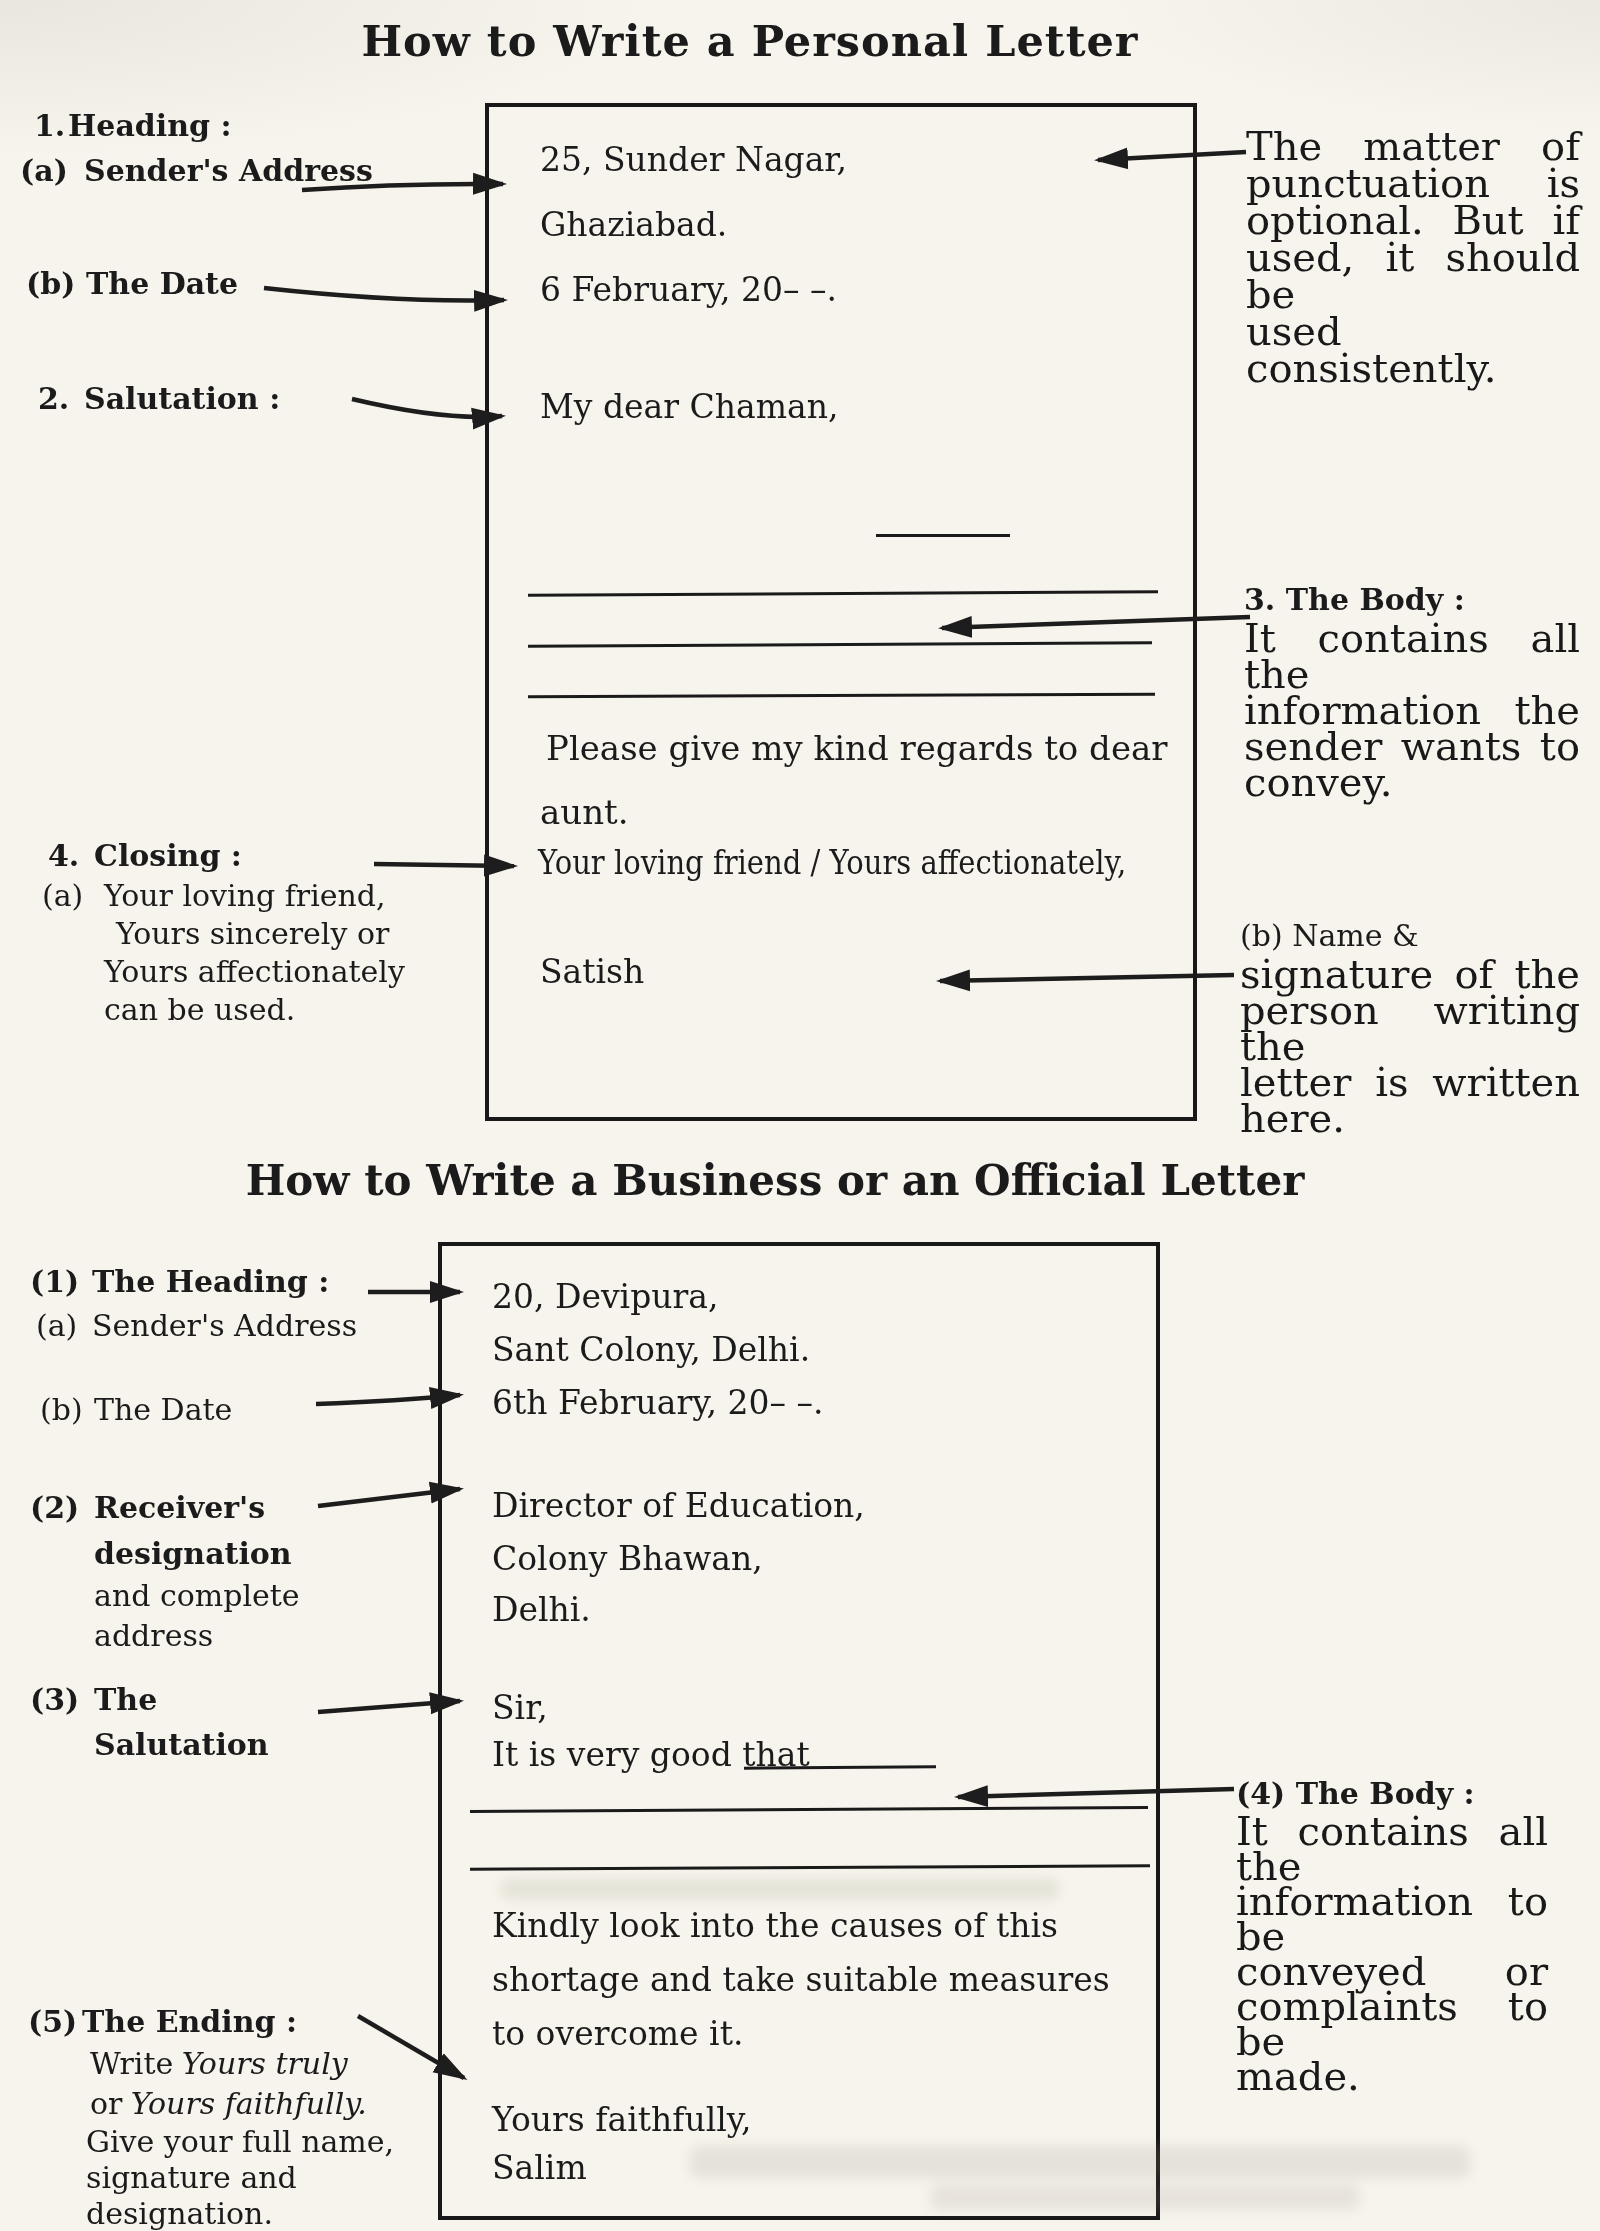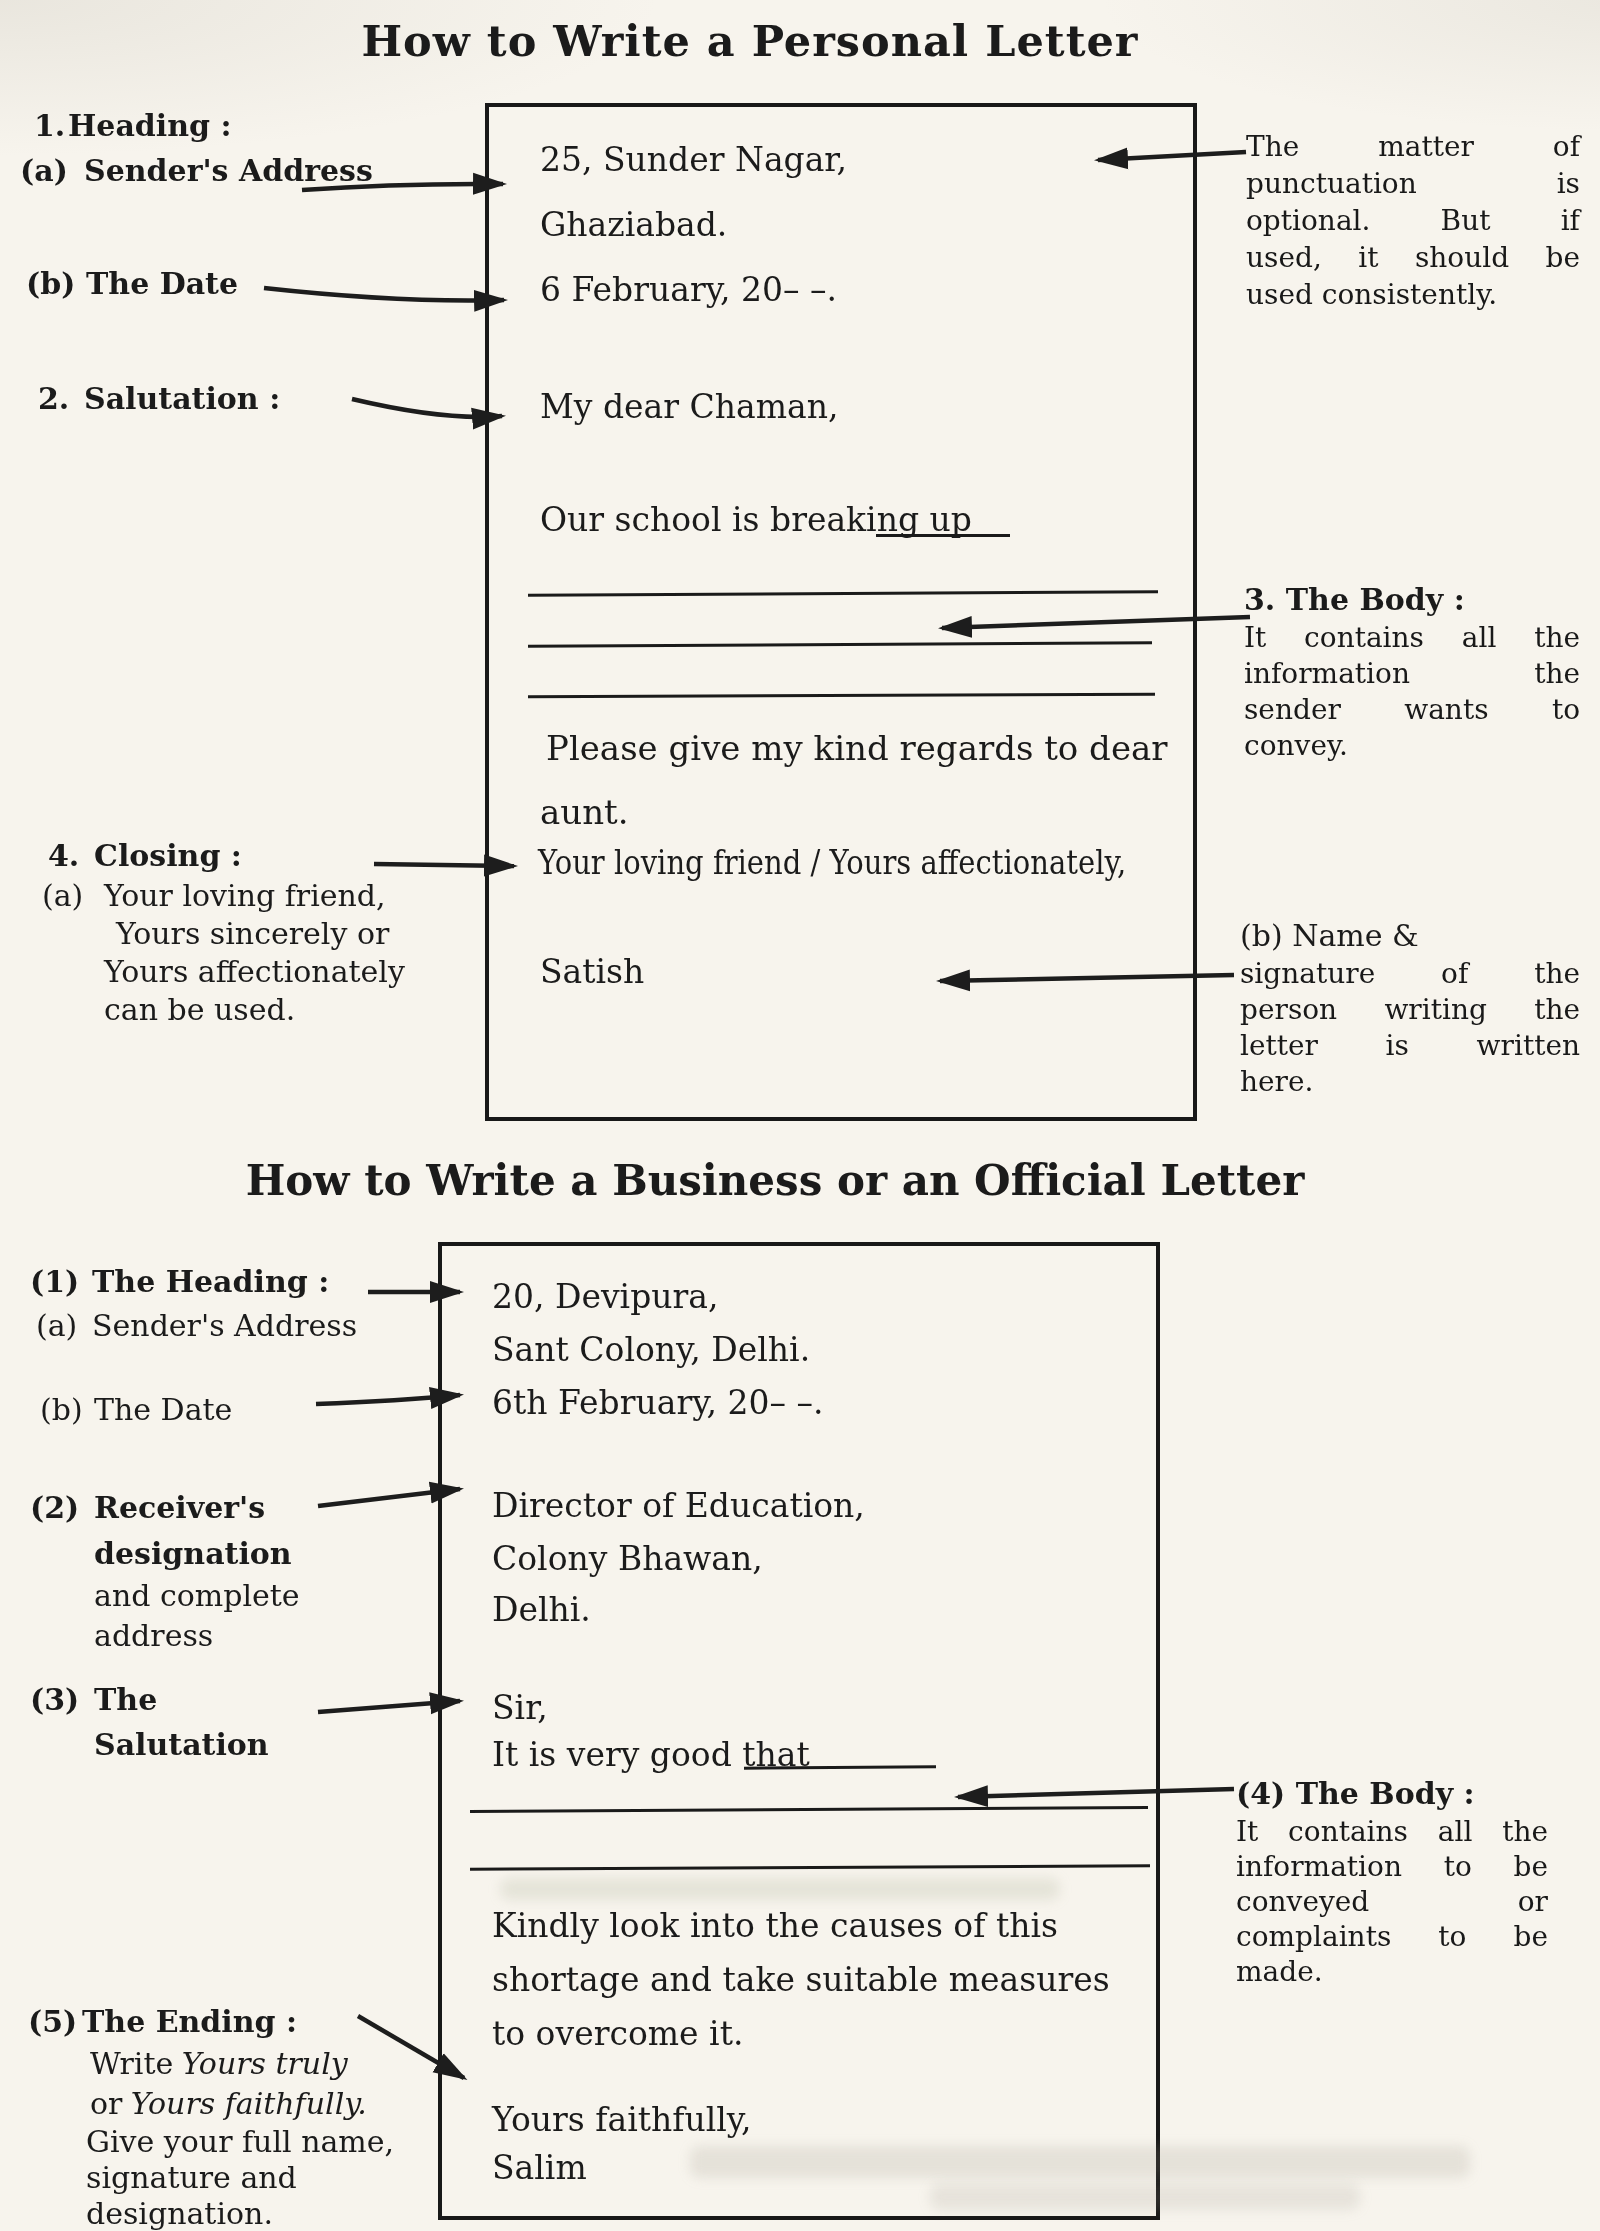--- a/index.html
+++ b/index.html
@@ -15,41 +15,40 @@
   .abs{position:absolute;white-space:nowrap;}
   .title{font-weight:700;text-align:center;letter-spacing:1px;}
   .lt{font-size:33px;}
   .ann{font-size:30px;}
   .bold{font-weight:700;}
   .it{font-style:italic;}
   .num{display:inline-block;}
   .sp{margin-right:.28em;}
   .box{position:absolute;border:4px solid #181818;}
   .rule{position:absolute;height:3px;background:#1a1a1a;}
-  .jb{position:absolute;font-size:28px;line-height:37px;color:#191919;}
+  .jb{position:absolute;font-size:40px;line-height:37px;color:#191919;}
   .jb div{text-align:justify;text-align-last:justify;}
   .jb div.last{text-align-last:left;}
   .cond{transform:scaleX(.88);transform-origin:0 50%;}
   .smudge{position:absolute;filter:blur(6px);border-radius:10px;}
   svg.overlay{position:absolute;left:0;top:0;pointer-events:none;}
 </style>
 </head>
 <body>
 
 <div class="page">
 
   <div class="abs title" style="left:250px;top:16px;width:1000px;font-size:43px;">How to Write a Personal Letter</div>
 
   <div class="box" style="left:485px;top:103px;width:704px;height:1010px;"></div>
 
   <div class="abs lt" style="left:540px;top:140px;">25, Sunder Nagar,</div>
   <div class="abs lt" style="left:540px;top:205px;">Ghaziabad.</div>
   <div class="abs lt" style="left:540px;top:270px;">6 February, 20– –.</div>
   <div class="abs lt" style="left:540px;top:387px;">My dear Chaman,</div>
-  <div class="abs lt" style="left:540px;top:500px;">Our school is breaking up</div>
   <div class="rule" style="left:876px;top:534px;width:134px;"></div>
   <div class="rule" style="left:528px;top:592px;width:630px;transform:rotate(-0.3deg);"></div>
   <div class="rule" style="left:528px;top:643px;width:624px;transform:rotate(-0.3deg);"></div>
   <div class="rule" style="left:528px;top:694px;width:627px;transform:rotate(-0.25deg);"></div>
   <div class="abs lt" style="left:546px;top:728px;font-size:34px;">Please give my kind regards to dear</div>
   <div class="abs lt" style="left:540px;top:792px;font-size:34px;">aunt.</div>
   <div class="abs lt cond" style="left:538px;top:843px;">Your loving friend / Yours affectionately,</div>
   <div class="abs lt" style="left:540px;top:952px;">Satish</div>
 
   <div class="abs ann bold" style="left:34px;top:108px;">

